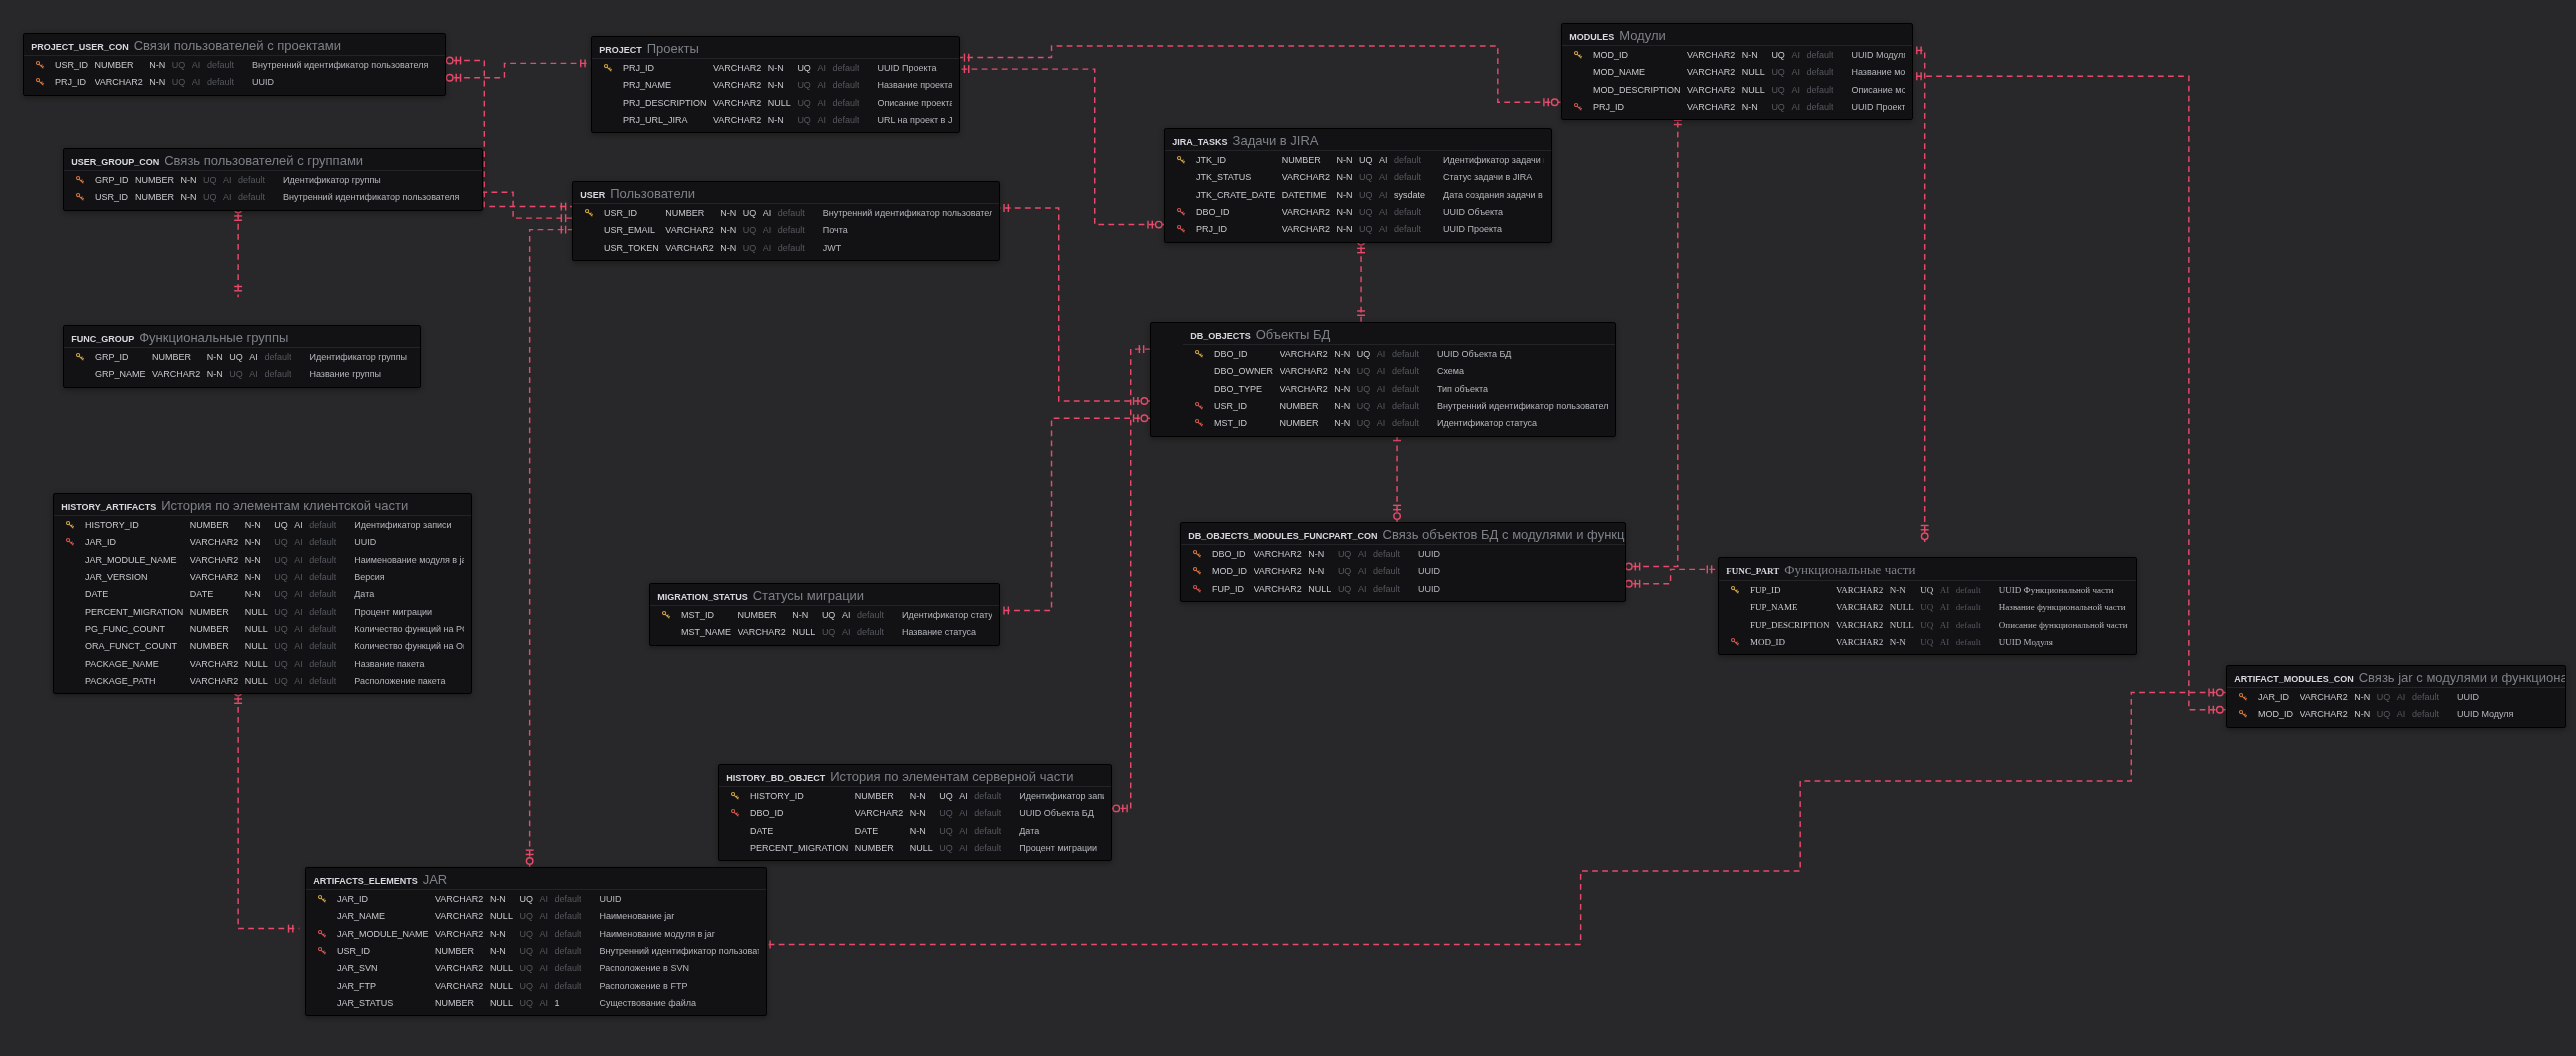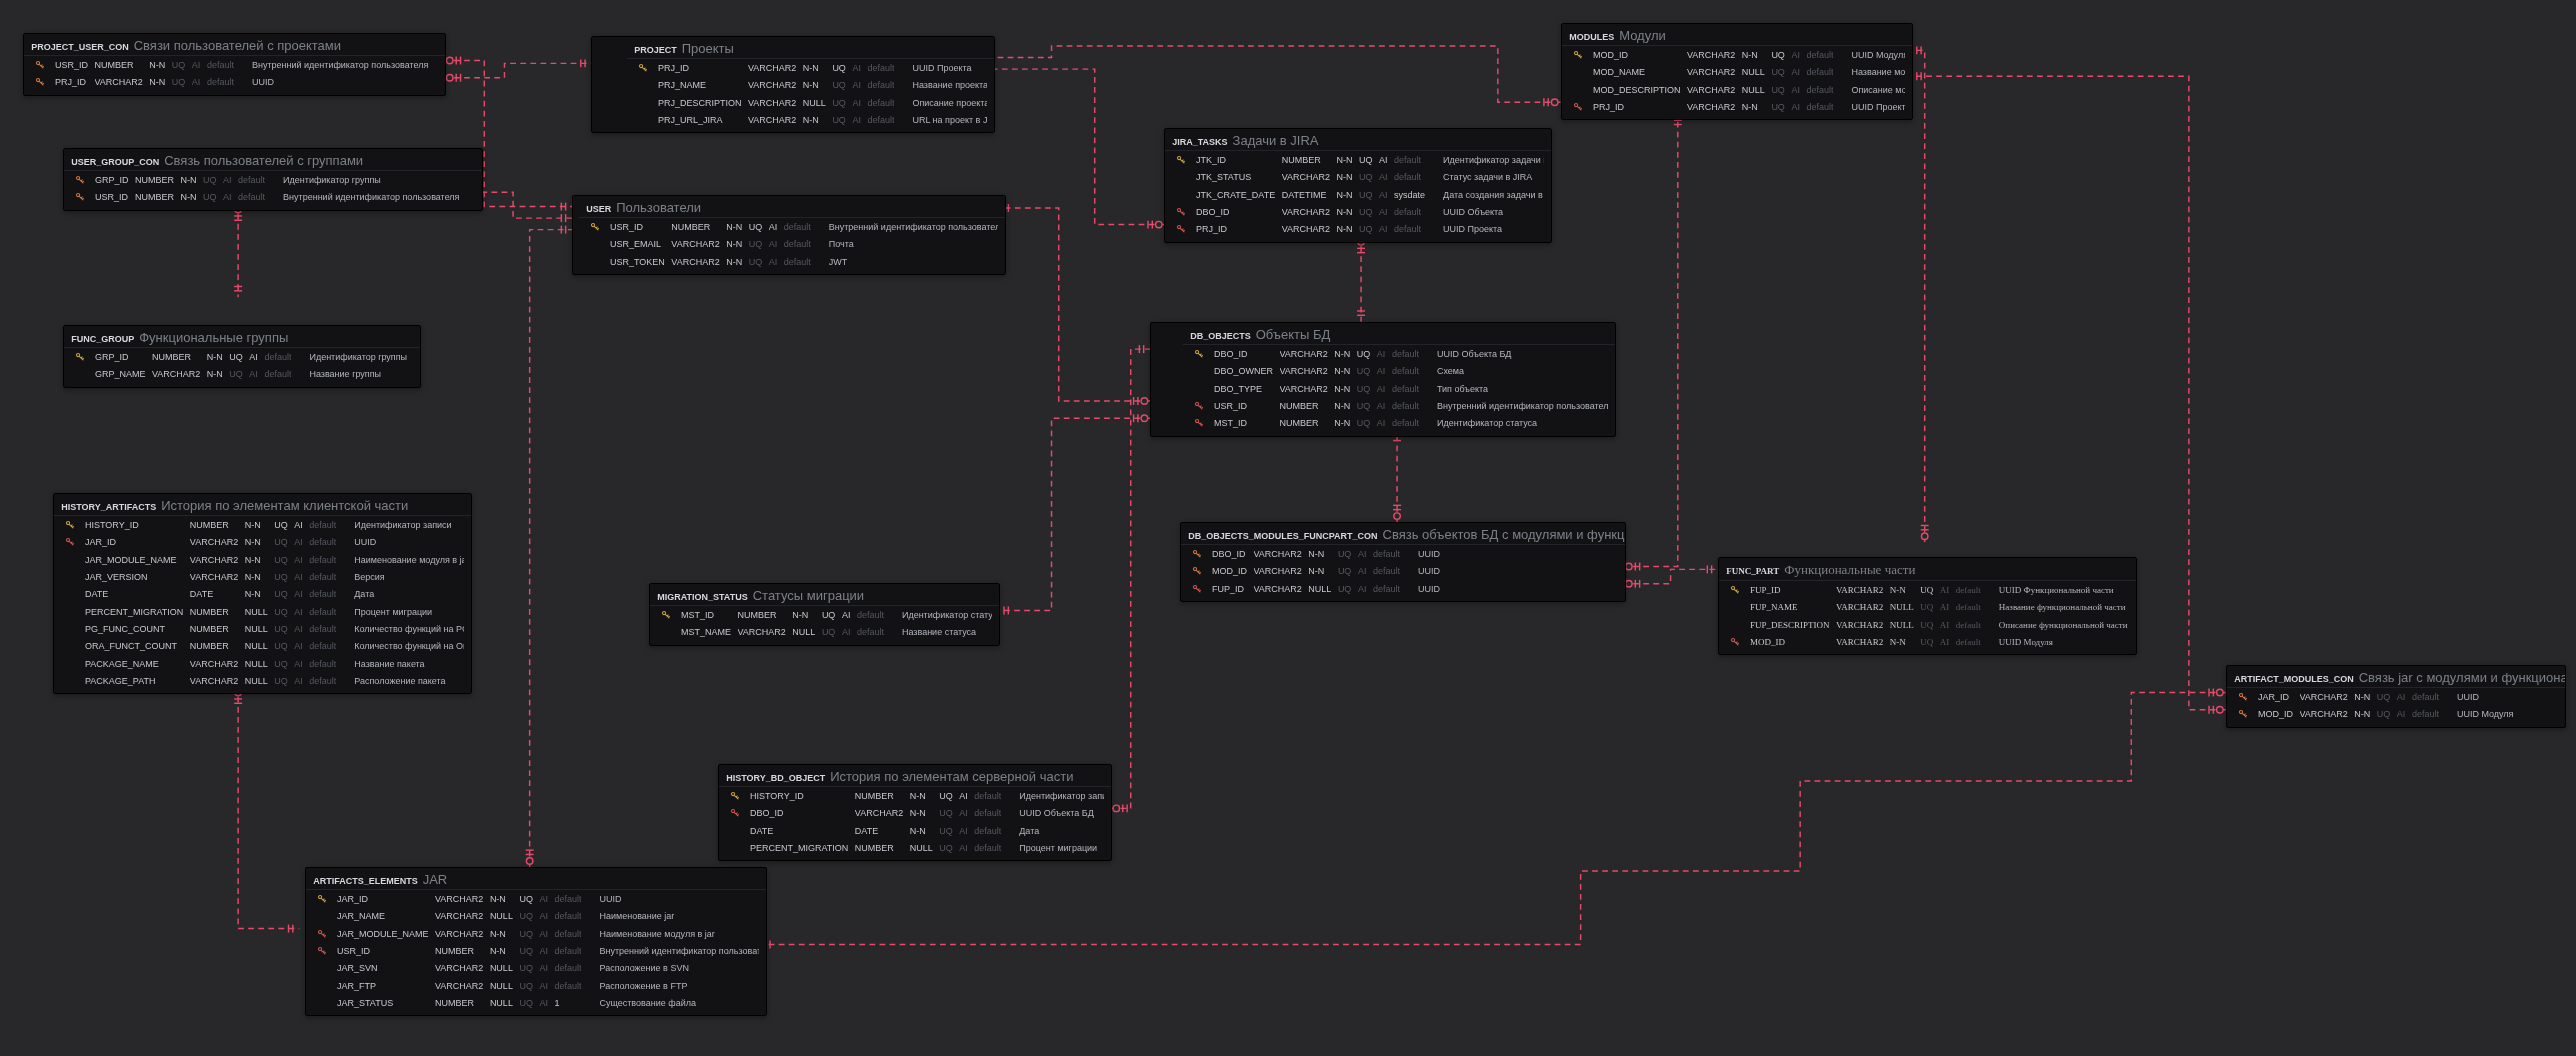--- a/index.html
+++ b/index.html
@@ -241,36 +241,36 @@
         <span class="table-comment">Функциональные группы</span>
       </div>
       <div class="cols">
         <div class="col-row"><span class="cell c-icon pk"><svg viewBox="0 0 16 16" fill="none" stroke="currentColor" stroke-width="1.8" stroke-linecap="round">
               <circle cx="5.2" cy="5.2" r="2.7"></circle>
               <path d="M7.3 7.3 L13.6 13.6 M10.4 10.4 l1.9 -1.9 M12.6 12.6 l1.7 -1.7"></path>
             </svg></span><span class="cell c-name">GRP_ID</span><span class="cell c-type">NUMBER</span><span class="cell c-null">N-N</span><span class="cell flag on">UQ</span><span class="cell flag on">AI</span><span class="cell flag">default</span><span class="cell c-comment">Идентификатор группы</span></div>
         <div class="col-row"><span class="cell c-icon"></span><span class="cell c-name">GRP_NAME</span><span class="cell c-type">VARCHAR2</span><span class="cell c-null">N-N</span><span class="cell flag">UQ</span><span class="cell flag">AI</span><span class="cell flag">default</span><span class="cell c-comment">Название группы</span></div>
       </div>
     </div>
-    <div class="table-card" style="left: 591px; top: 36px; width: 367px; padding-left: 35px;">
+    <div class="table-card" style="left: 591px; top: 36px; width: 367px;">
       <div class="table-header">
         <span class="table-name">PROJECT</span>
         <span class="table-comment">Проекты</span>
       </div>
       <div class="cols">
         <div class="col-row"><span class="cell c-icon pk"><svg viewBox="0 0 16 16" fill="none" stroke="currentColor" stroke-width="1.8" stroke-linecap="round">
               <circle cx="5.2" cy="5.2" r="2.7"></circle>
               <path d="M7.3 7.3 L13.6 13.6 M10.4 10.4 l1.9 -1.9 M12.6 12.6 l1.7 -1.7"></path>
             </svg></span><span class="cell c-name">PRJ_ID</span><span class="cell c-type">VARCHAR2</span><span class="cell c-null">N-N</span><span class="cell flag on">UQ</span><span class="cell flag">AI</span><span class="cell flag">default</span><span class="cell c-comment">UUID Проекта</span></div>
         <div class="col-row"><span class="cell c-icon"></span><span class="cell c-name">PRJ_NAME</span><span class="cell c-type">VARCHAR2</span><span class="cell c-null">N-N</span><span class="cell flag">UQ</span><span class="cell flag">AI</span><span class="cell flag">default</span><span class="cell c-comment">Название проекта</span></div>
         <div class="col-row"><span class="cell c-icon"></span><span class="cell c-name">PRJ_DESCRIPTION</span><span class="cell c-type">VARCHAR2</span><span class="cell c-null">NULL</span><span class="cell flag">UQ</span><span class="cell flag">AI</span><span class="cell flag">default</span><span class="cell c-comment">Описание проекта</span></div>
         <div class="col-row"><span class="cell c-icon"></span><span class="cell c-name">PRJ_URL_JIRA</span><span class="cell c-type">VARCHAR2</span><span class="cell c-null">N-N</span><span class="cell flag">UQ</span><span class="cell flag">AI</span><span class="cell flag">default</span><span class="cell c-comment">URL на проект в JIRA</span></div>
       </div>
     </div>
-    <div class="table-card" style="left: 572px; top: 195px; width: 426px; padding-left: 6px;">
+    <div class="table-card" style="left: 572px; top: 181px; width: 426px;">
       <div class="table-header">
         <span class="table-name">USER</span>
         <span class="table-comment">Пользователи</span>
       </div>
       <div class="cols">
         <div class="col-row"><span class="cell c-icon pk"><svg viewBox="0 0 16 16" fill="none" stroke="currentColor" stroke-width="1.8" stroke-linecap="round">
               <circle cx="5.2" cy="5.2" r="2.7"></circle>
               <path d="M7.3 7.3 L13.6 13.6 M10.4 10.4 l1.9 -1.9 M12.6 12.6 l1.7 -1.7"></path>
             </svg></span><span class="cell c-name">USR_ID</span><span class="cell c-type">NUMBER</span><span class="cell c-null">N-N</span><span class="cell flag on">UQ</span><span class="cell flag on">AI</span><span class="cell flag">default</span><span class="cell c-comment">Внутренний идентификатор пользователя</span></div>
         <div class="col-row"><span class="cell c-icon"></span><span class="cell c-name">USR_EMAIL</span><span class="cell c-type">VARCHAR2</span><span class="cell c-null">N-N</span><span class="cell flag">UQ</span><span class="cell flag">AI</span><span class="cell flag">default</span><span class="cell c-comment">Почта</span></div>

